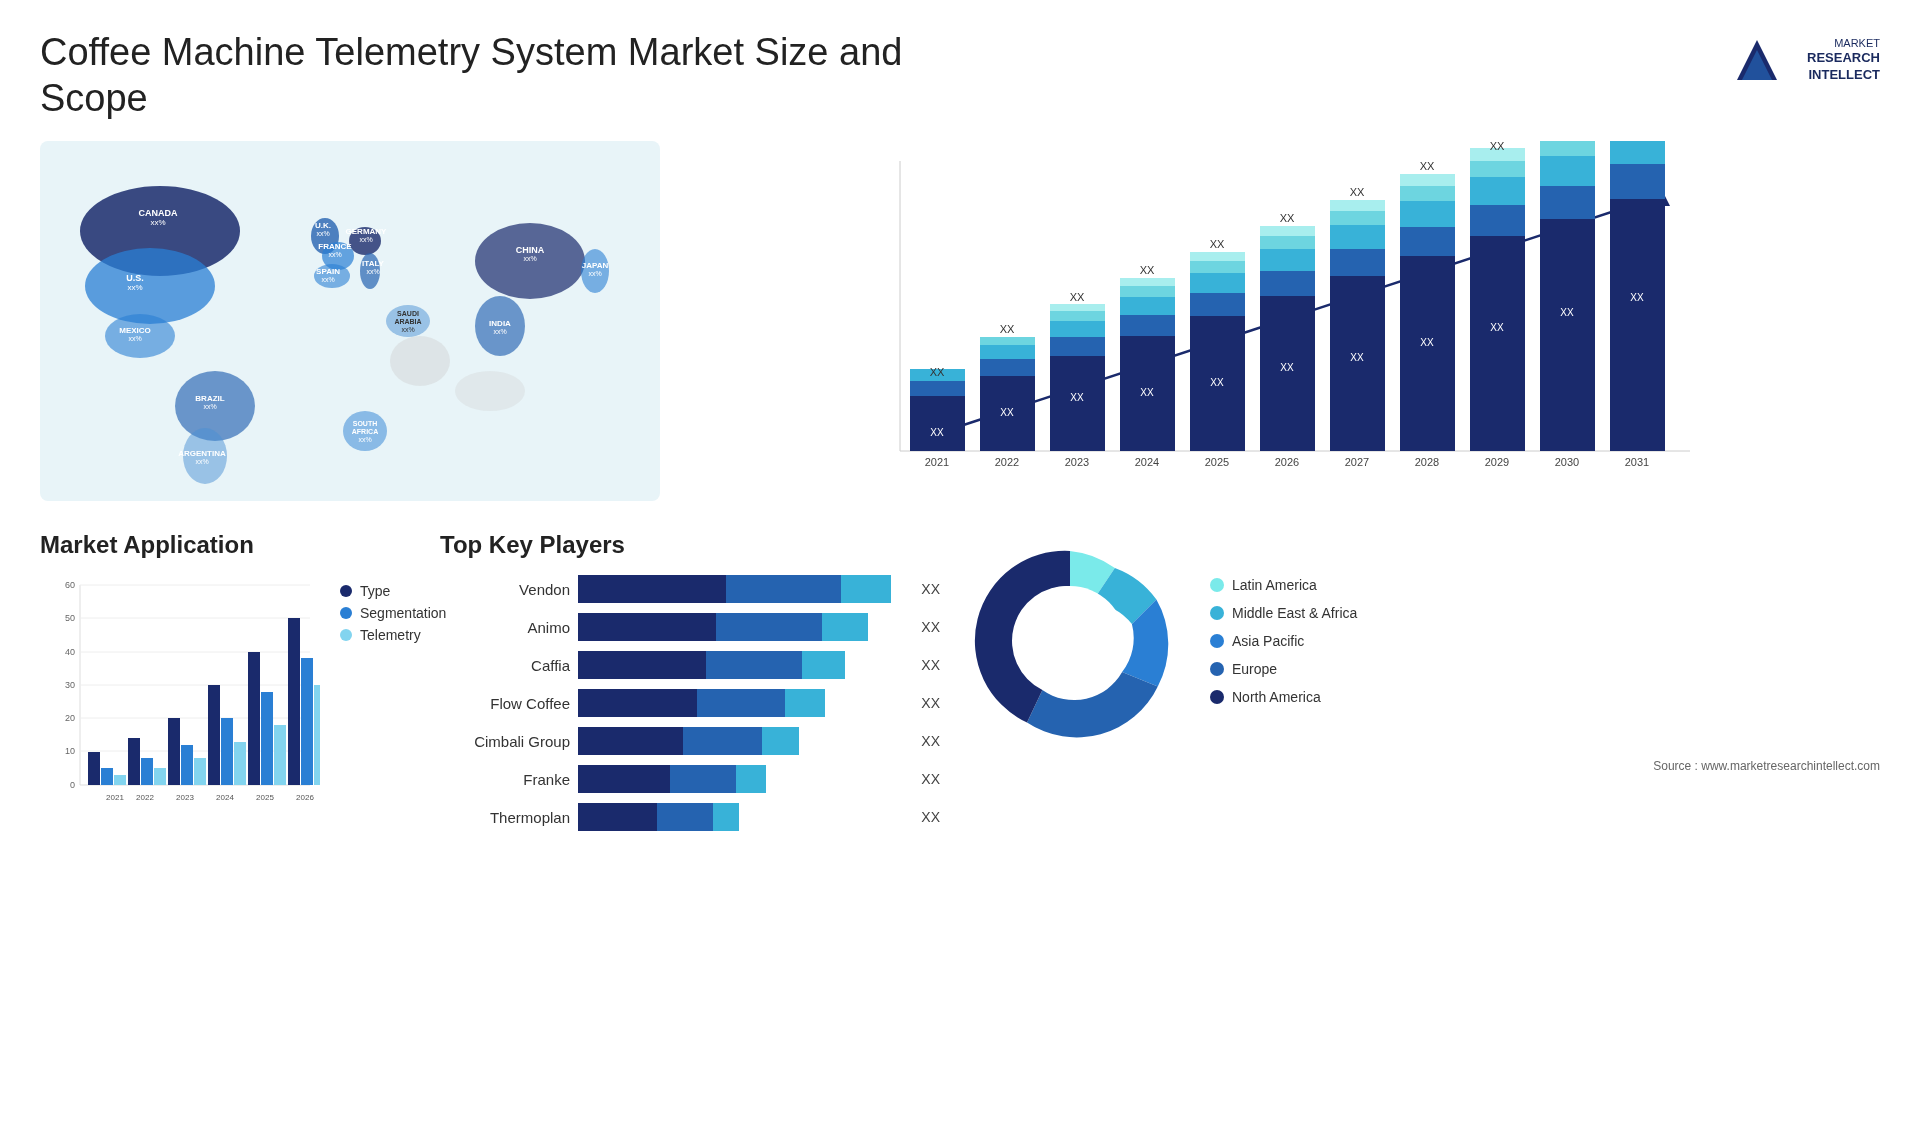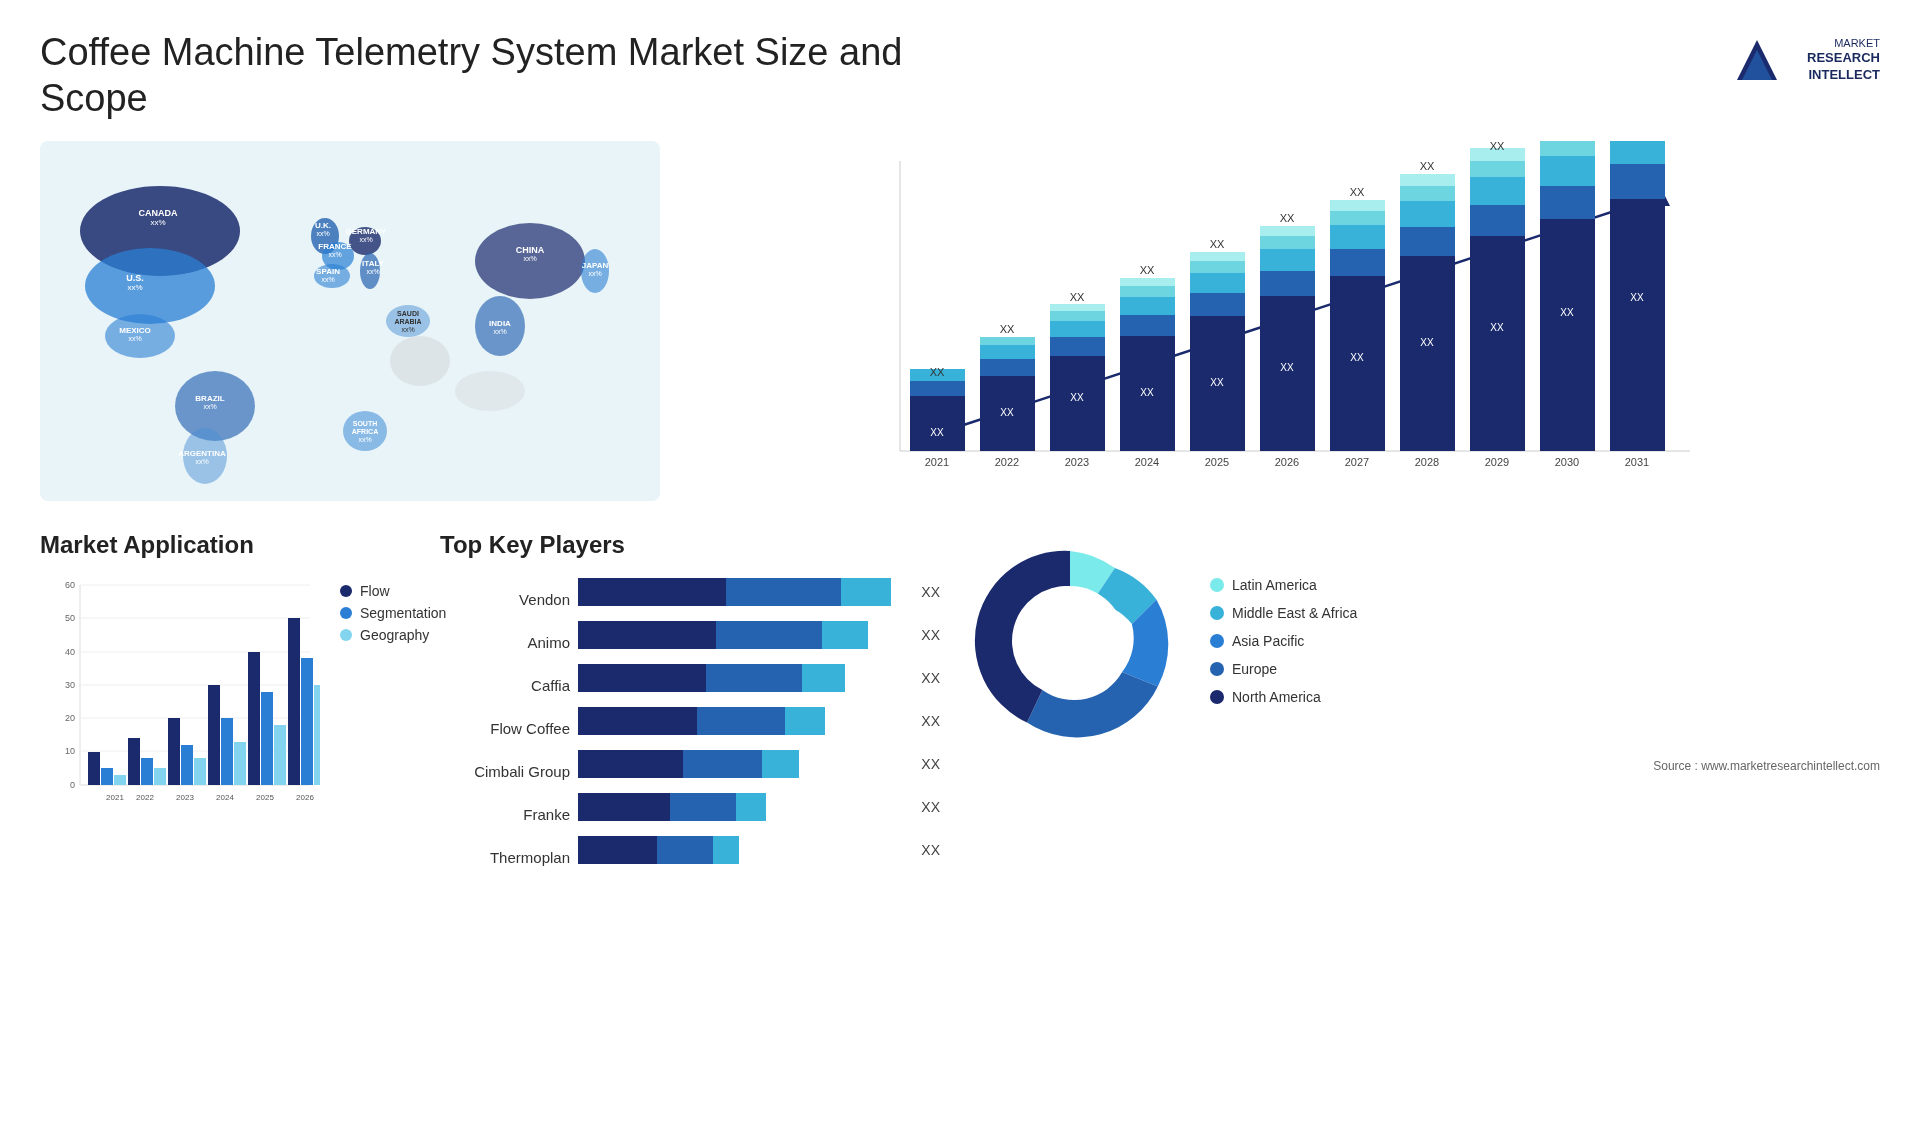--- a/index.html
+++ b/index.html
@@ -113,21 +113,20 @@
       display: flex;
       align-items: center;
       gap: 8px;
     }
     .player-name {
       width: 130px;
       font-size: 15px;
       color: #333;
       text-align: right;
       flex-shrink: 0;
-      margin-top: 16px;
     }
     .player-bar-container {
       flex: 1;
       height: 28px;
       display: flex;
     }
     .player-bar-seg1 { background: #1a2a6c; height: 100%; }
     .player-bar-seg2 { background: #2563b0; height: 100%; }
     .player-bar-seg3 { background: #38b2d8; height: 100%; }
     .player-xx {
@@ -451,29 +450,29 @@
 
           <rect x="248" y="43" width="12" height="167" fill="#1a2a6c"></rect>
           <rect x="261" y="83" width="12" height="127" fill="#2a7fd4"></rect>
           <rect x="274" y="110" width="12" height="100" fill="#82d4ef"></rect>
           <text x="265" y="225" font-size="8" fill="#555" text-anchor="middle">2026</text>
         </svg>
       </div>
       <div class="seg-legend">
         <div class="seg-legend-item">
           <div class="seg-legend-dot" style="background:#1a2a6c;"></div>
-          <span>Flow</span>
+          <span>Type</span>
         </div>
         <div class="seg-legend-item">
           <div class="seg-legend-dot" style="background:#2a7fd4;"></div>
           <span>Segmentation</span>
         </div>
         <div class="seg-legend-item">
           <div class="seg-legend-dot" style="background:#82d4ef;"></div>
-          <span>Geography</span>
+          <span>Telemetry</span>
         </div>
       </div>
     </div>
   </div>
 
   <div class="players-section">
     <div class="section-title">Top Key Players</div>
     <div class="players-list">
 
       <div class="player-row">

